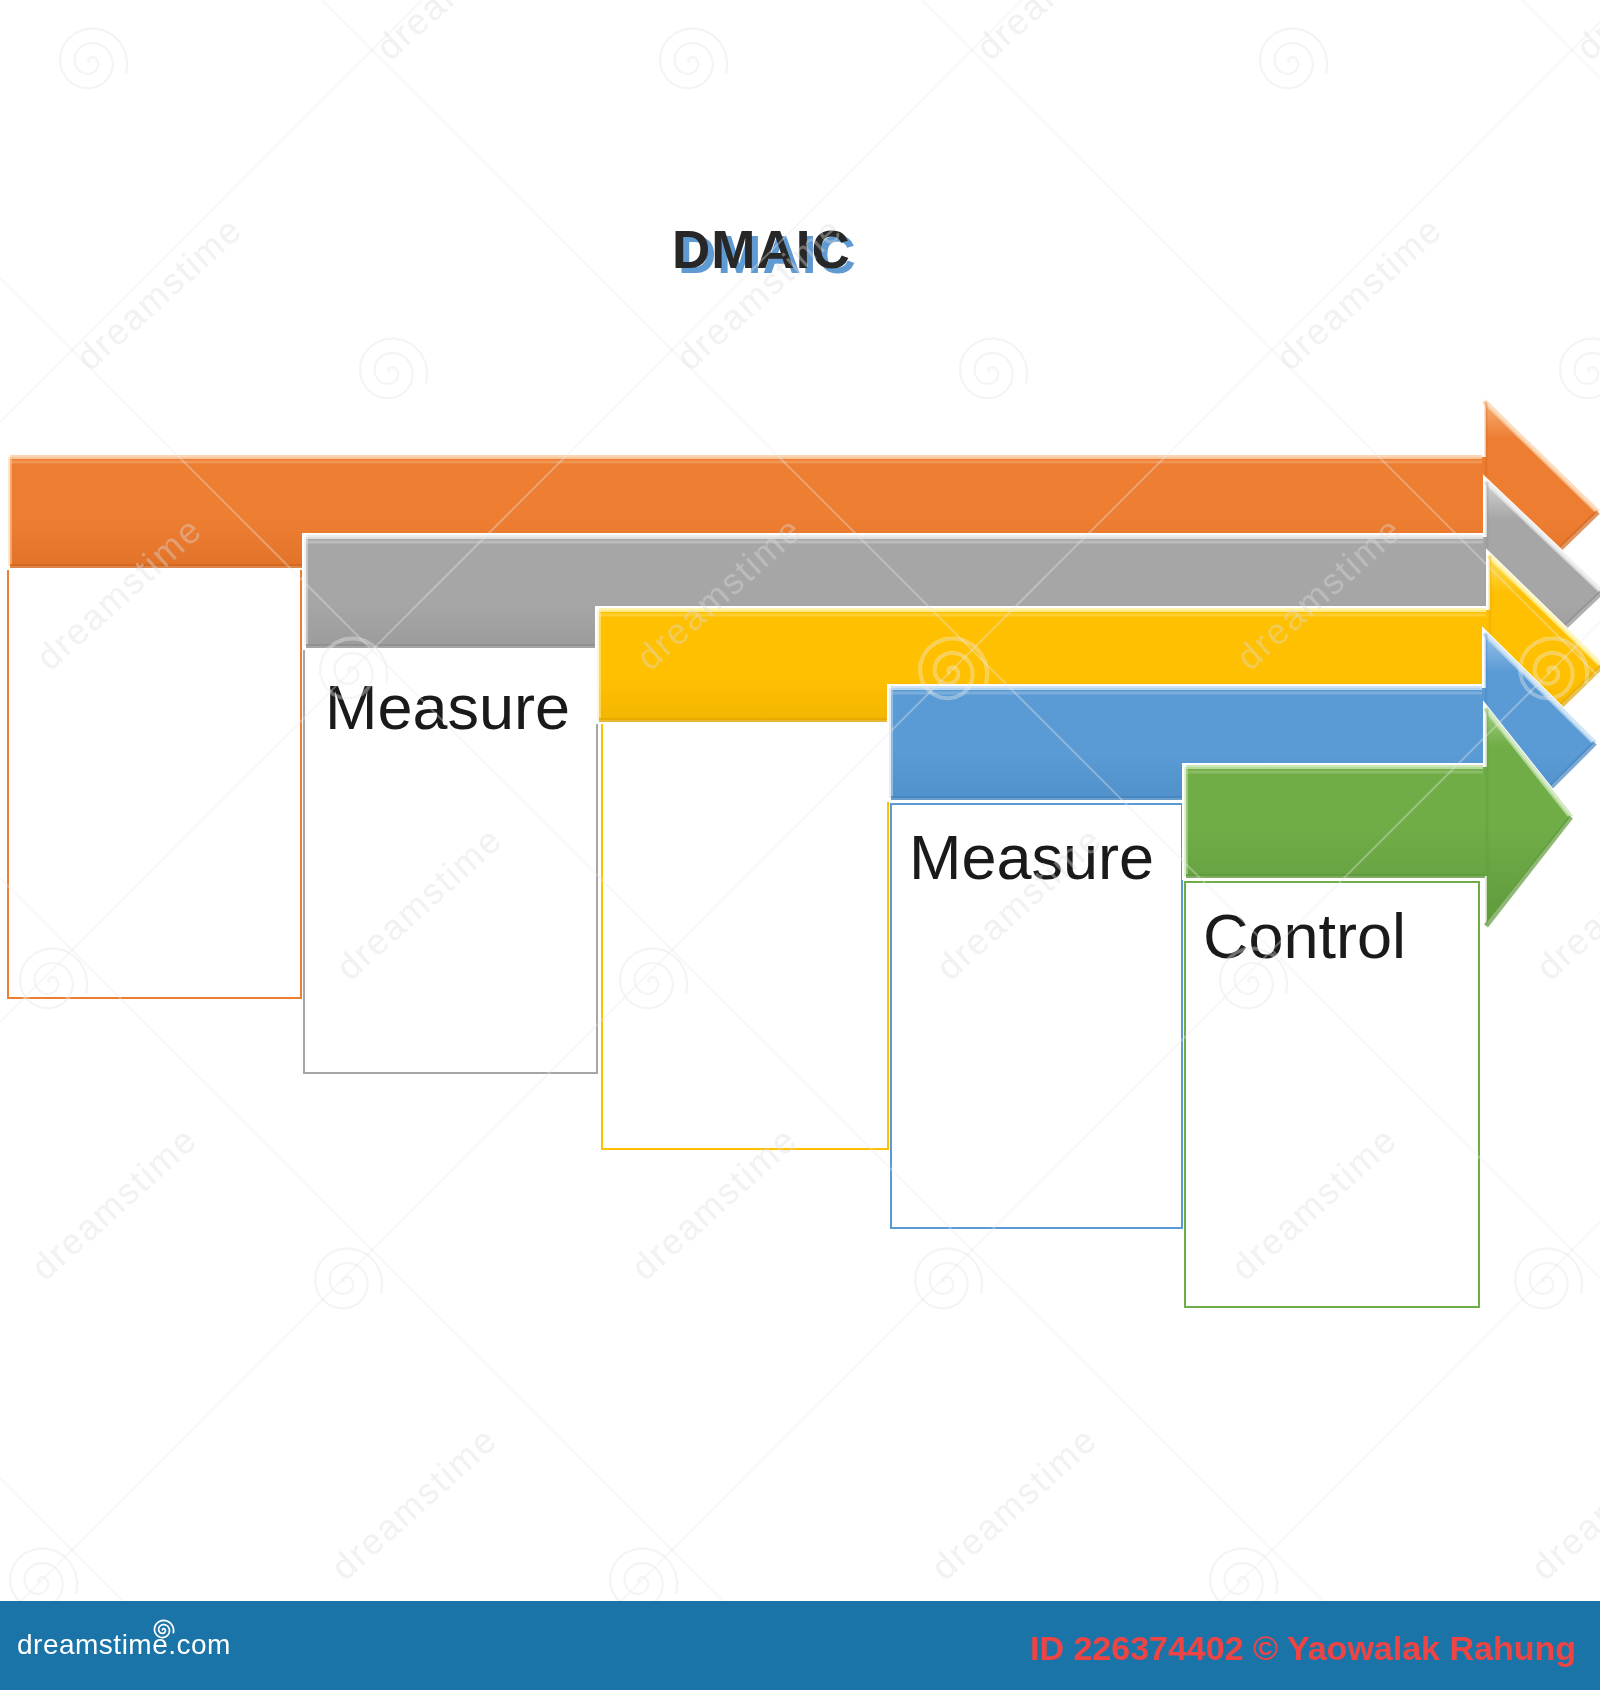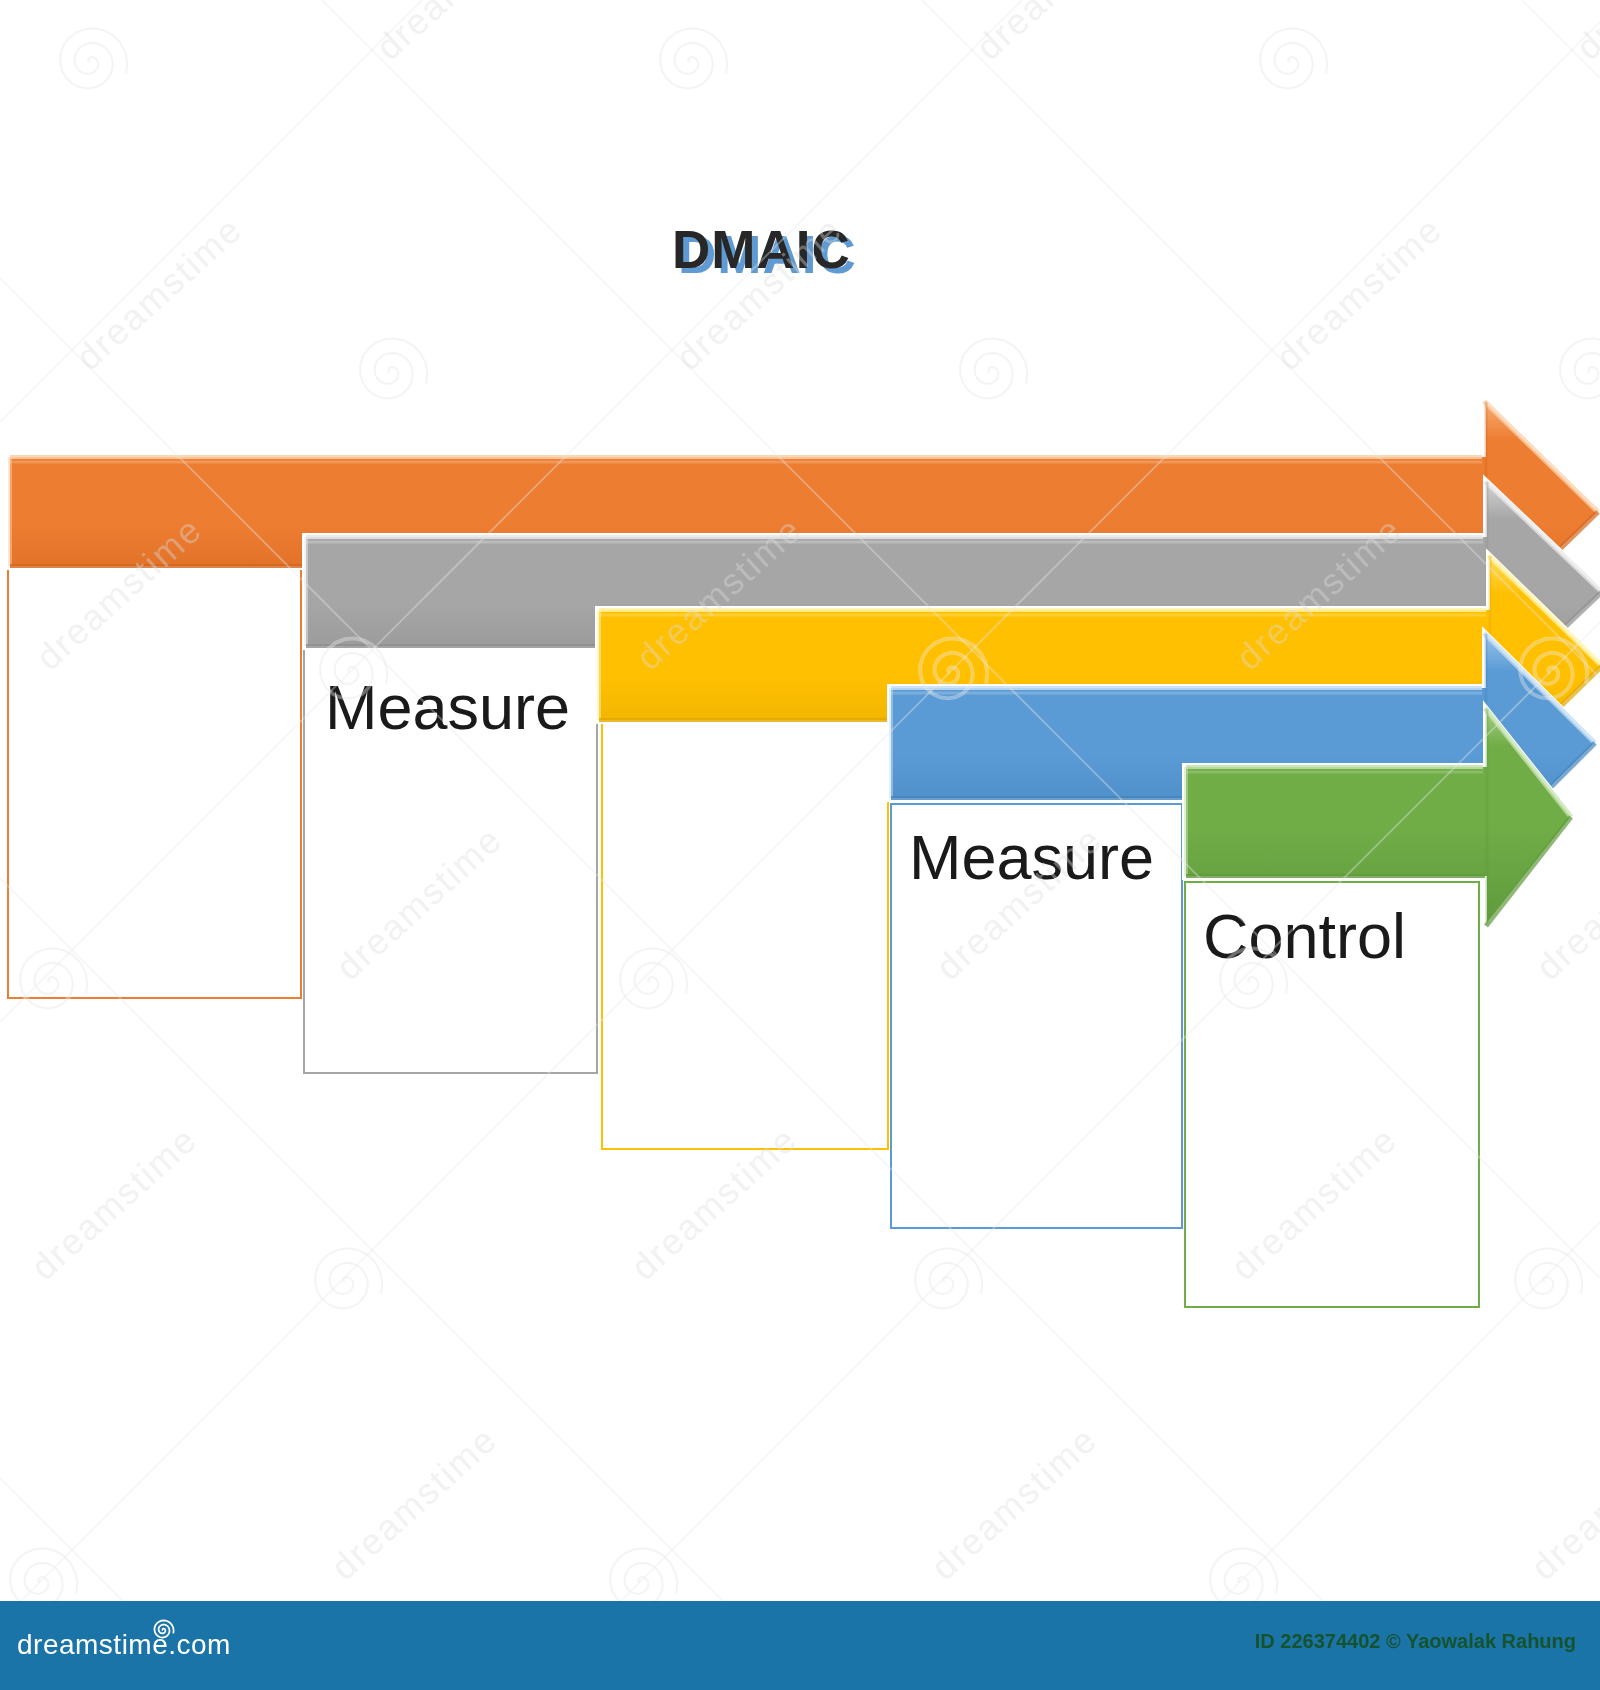--- a/index.html
+++ b/index.html
@@ -8,21 +8,21 @@
   letter-spacing:1px;line-height:1;text-shadow:6px 5px 0 #5f9ad2;}
 .lbl{position:absolute;font-size:63px;color:#1a1a1a;line-height:1;white-space:nowrap;}
 .wmsg{stroke:#6e6e6e;stroke-opacity:0.11;fill:none;stroke-width:0.055;}
 .wmsw{stroke:#ffffff;stroke-opacity:0.34;fill:none;stroke-width:0.10;}
 .wmtg{fill:#6e6e6e;fill-opacity:0.13;font-size:36px;letter-spacing:2px;font-family:"Liberation Sans",sans-serif;}
 .wmtw{fill:#ffffff;fill-opacity:0.30;font-size:36px;letter-spacing:2px;font-family:"Liberation Sans",sans-serif;}
 .wmlg{stroke:#6e6e6e;stroke-opacity:0.07;stroke-width:2;}
 .wmlw{stroke:#ffffff;stroke-opacity:0.30;stroke-width:2;}
 #bbar{position:absolute;left:0;top:1601px;width:1600px;height:89px;background:#1b74a8;}
 #dtlogo{position:absolute;left:17px;top:1631px;font-size:28px;color:#fff;letter-spacing:0.5px;line-height:1;}
-#idtxt{position:absolute;right:24px;top:1631px;font-size:20px;font-weight:bold;color:#14532d;line-height:1;}
+#idtxt{position:absolute;right:24px;top:1631px;font-size:34px;font-weight:bold;color:#ef4444;line-height:1;}
 </style></head>
 <body>
 <div id="page">
 <div id="title">DMAIC</div>
 <div style="position:absolute;left:7px;top:568px;width:295px;height:431px;background:#fff;border:2px solid #ed7d31;box-sizing:border-box;"></div>
     <div style="position:absolute;left:303px;top:648px;width:295px;height:426px;background:#fff;border:2px solid #a6a6a6;box-sizing:border-box;"></div>
     <div style="position:absolute;left:601px;top:722px;width:288px;height:428px;background:#fff;border:2px solid #ffc000;box-sizing:border-box;"></div>
     <div style="position:absolute;left:890px;top:803px;width:293px;height:426px;background:#fff;border:2px solid #5b9bd5;box-sizing:border-box;"></div>
     <div style="position:absolute;left:1184px;top:881px;width:296px;height:427px;background:#fff;border:2px solid #70ad47;box-sizing:border-box;"></div>
 <svg width="1600" height="1690" style="position:absolute;left:0;top:0" viewBox="0 0 1600 1690">

